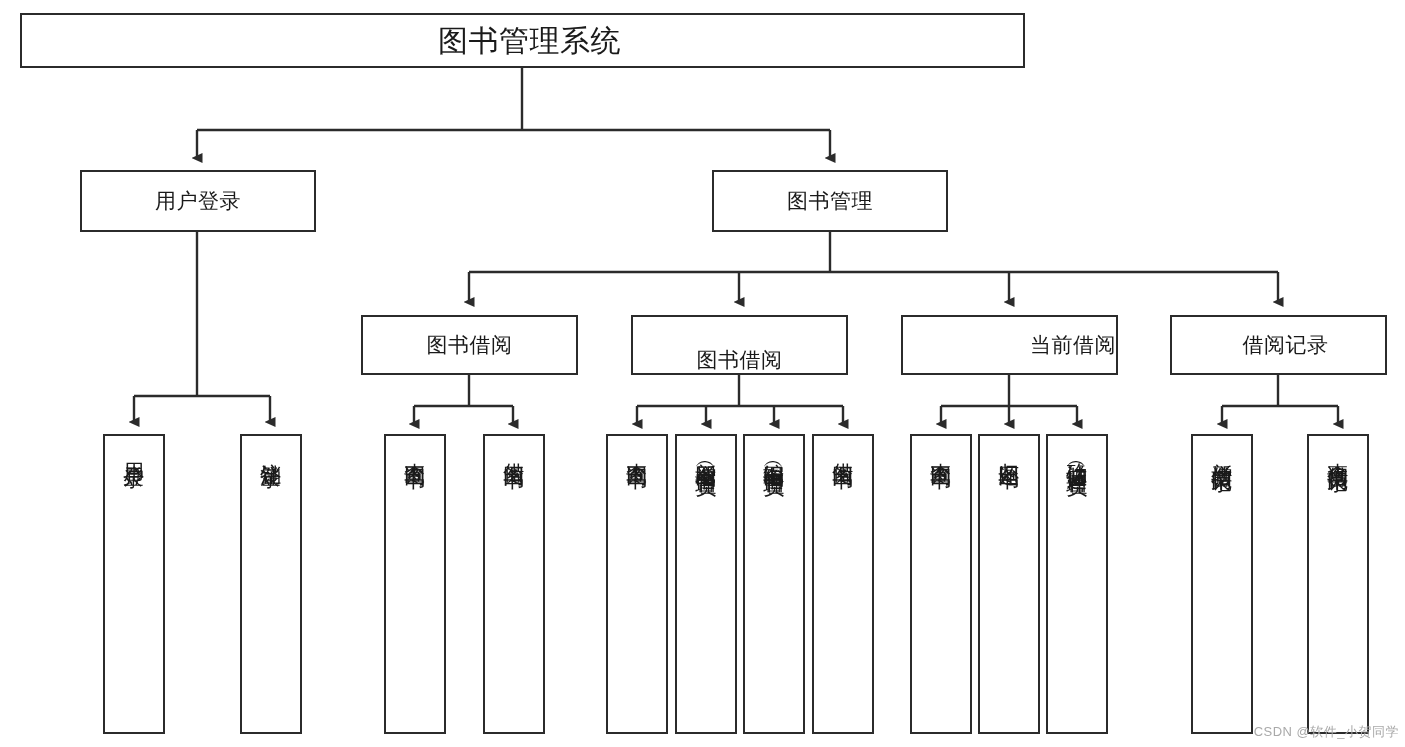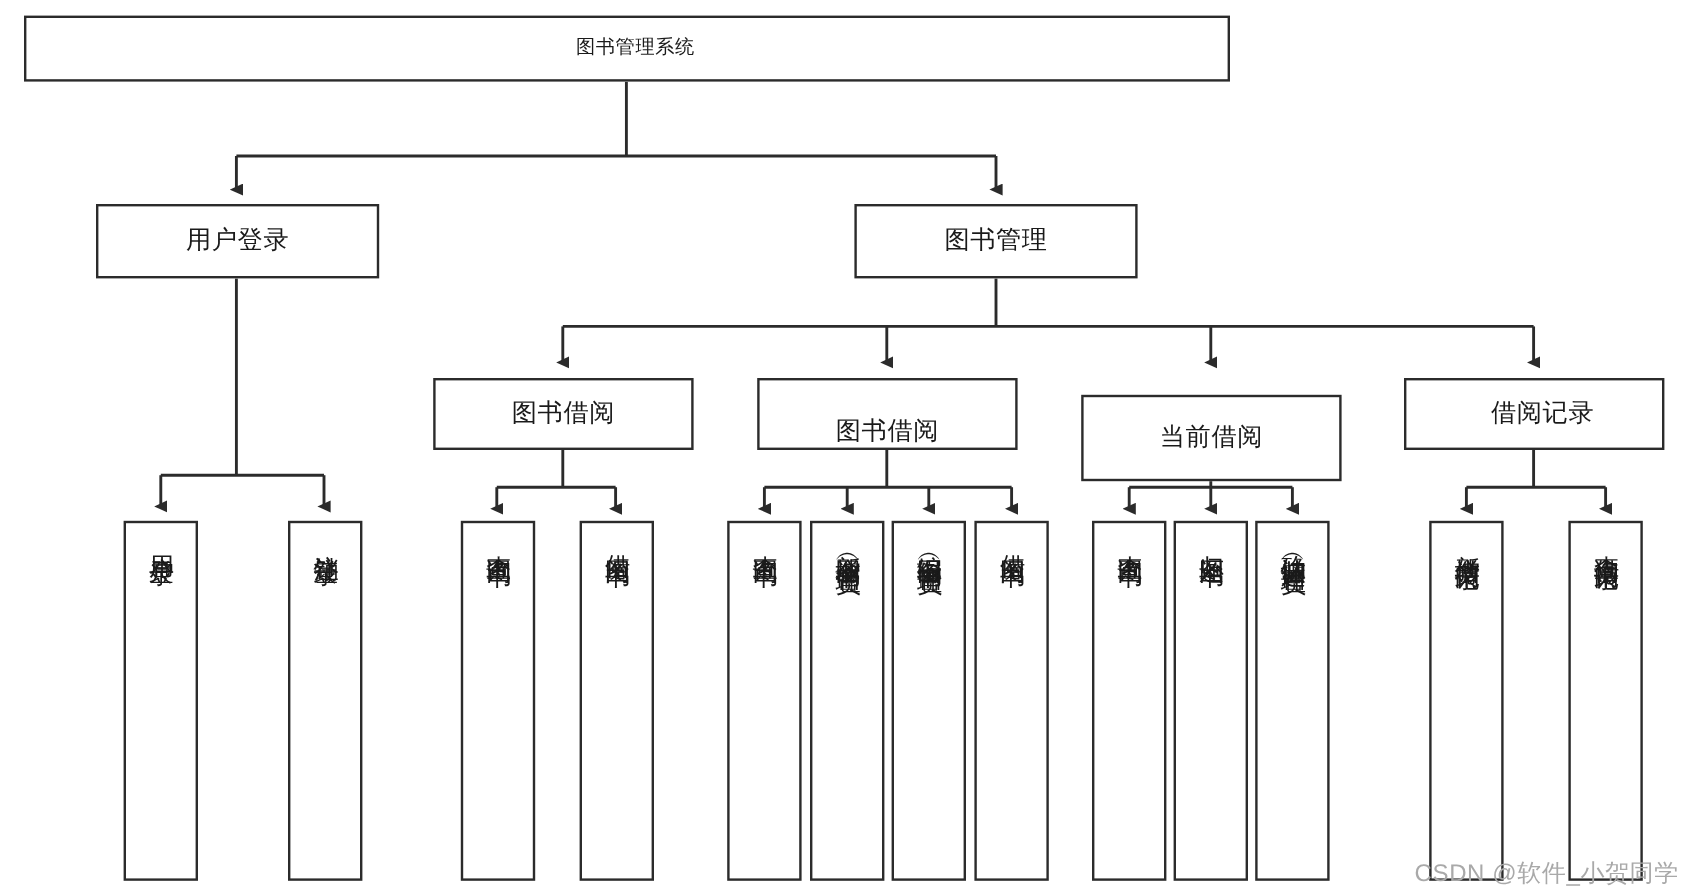--- a/index.html
+++ b/index.html
@@ -41,40 +41,40 @@
     display: block;
     text-align: center;
     line-height: 1.18;
     letter-spacing: 0.5px;
     white-space: nowrap;
   }
   .node.horizontal .label {
     font-size: 21px;
   }
   .node.root .label {
-    font-size: 16px;
+    font-size: 30px;
     margin-left: 14px;
   }
   .node.vertical {
     align-items: flex-start;
     padding-top: 10px;
   }
   .node.vertical .label {
     writing-mode: vertical-rl;
     text-orientation: upright;
     font-size: 21px;
     line-height: 1.12;
     letter-spacing: 2px;
     white-space: nowrap;
   }
   .watermark {
     position: absolute;
     right: 6px;
     bottom: 6px;
-    font-size: 20px;
+    font-size: 13px;
     color: #a9a9a9;
     letter-spacing: 0.5px;
     z-index: 5;
     white-space: nowrap;
   }
 </style>
 </head>
 <body>
 
 <div id="diagram">
@@ -139,21 +139,21 @@
   <div class="node horizontal" style="left:712px; top:170px; width:236px; height:62px;">
     <span class="label">图书管理</span>
   </div>
 
   <div class="node horizontal" style="left:361px; top:315px; width:217px; height:60px;">
     <span class="label">图书借阅</span>
   </div>
   <div class="node horizontal" style="left:631px; top:315px; width:217px; height:60px;align-items:flex-end;">
     <span class="label">图书借阅</span>
   </div>
-  <div class="node horizontal" style="left:901px; top:329px; width:217px; height:72px;">
+  <div class="node horizontal" style="left:901px; top:315px; width:217px; height:60px;justify-content:flex-end;">
     <span class="label">当前借阅</span>
   </div>
   <div class="node horizontal" style="left:1170px; top:315px; width:217px; height:60px;padding-left:14px;">
     <span class="label">借阅记录</span>
   </div>
 
   <div class="node vertical" style="left:103px; top:434px; width:62px; height:300px;">
     <span class="label">用户登录</span>
   </div>
   <div class="node vertical" style="left:240px; top:434px; width:62px; height:300px;">

